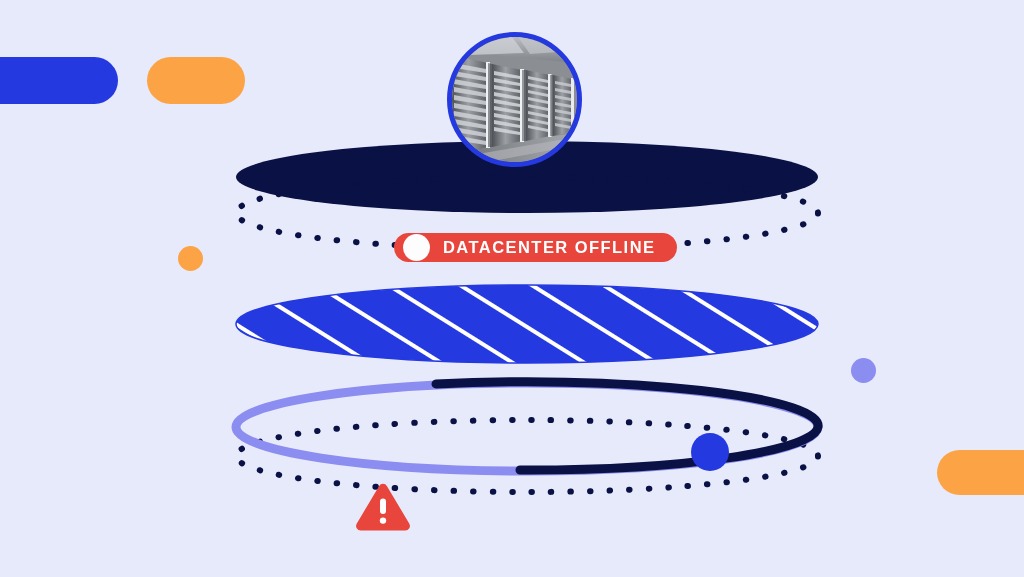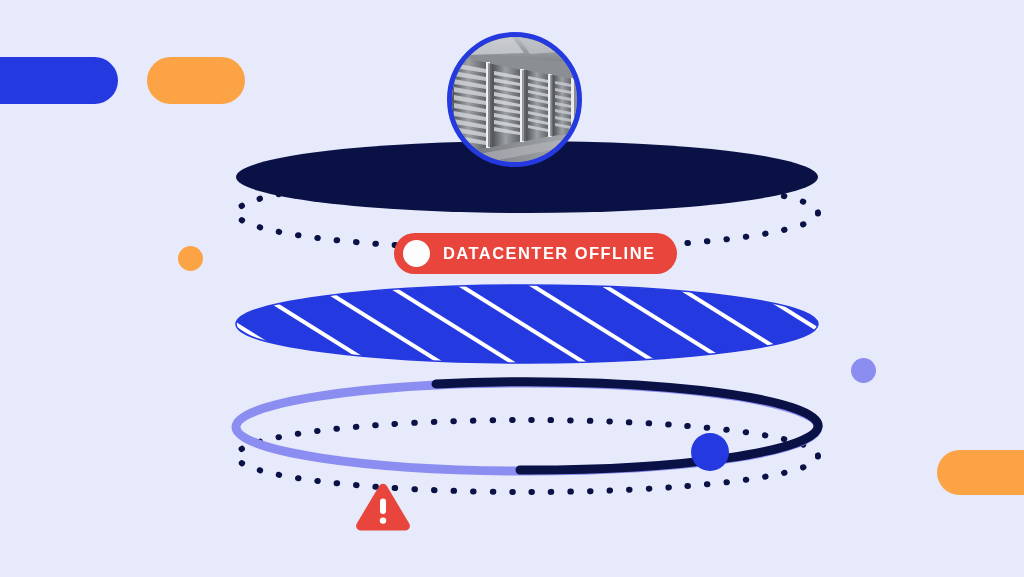--- a/index.html
+++ b/index.html
@@ -96,21 +96,21 @@
     inset: 0;
     border-radius: 50%;
     overflow: hidden;
   }
 
   
   #status-badge {
     position: absolute;
     left: 394px;
     top: 233px;
-    height: 41px;
+    height: 29px;
     display: flex;
     align-items: center;
     background: #e8463c;
     border-radius: 21px;
     padding: 0 22px 0 9px;
     box-sizing: border-box;
   }
   #status-badge-dot {
     width: 27px;
     height: 27px;

